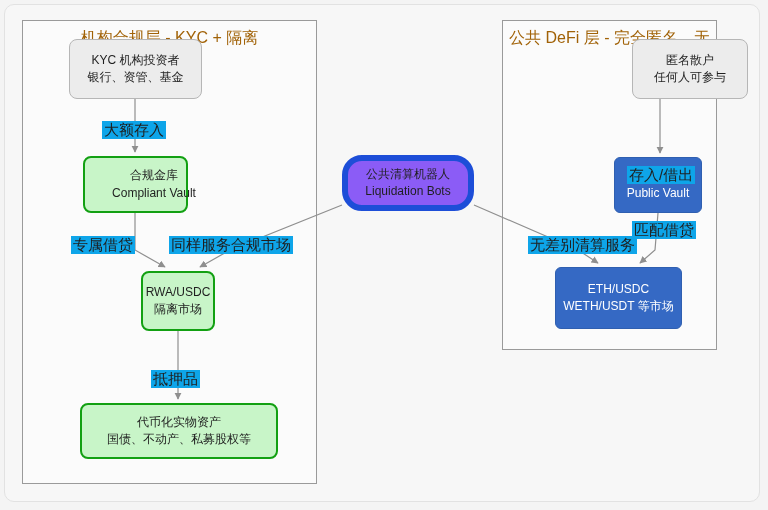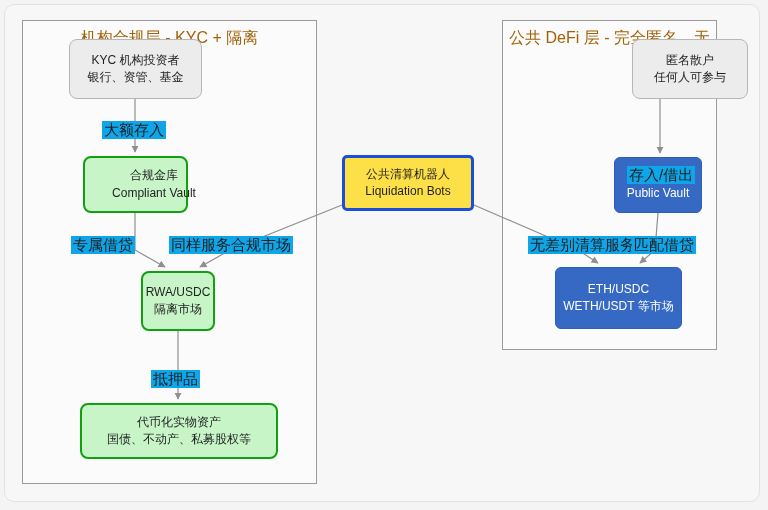--- a/index.html
+++ b/index.html
@@ -93,40 +93,40 @@
   }
 
   #n-kyc        { left: 69px;  top: 39px;  width: 133px; height: 60px; }
   #n-compliant  { left: 83px;  top: 156px; width: 105px; height: 57px; padding-left: 37px; }
   #n-rwa        { left: 141px; top: 271px; width: 74px;  height: 60px; }
   #n-rwa-assets { left: 80px;  top: 403px; width: 198px; height: 56px; }
   #n-retail     { left: 602px; top: 39px;  width: 116px; height: 60px; margin-left: 30px; }
   #n-pubvault   { left: 614px; top: 157px; width: 88px;  height: 56px; }
   #n-ethmkt     { left: 555px; top: 267px; width: 127px; height: 62px; }
   #n-bots       { left: 342px; top: 155px; width: 132px; height: 56px;
-                  background: #fde047; border: 3px solid #1d4ed8;
-                  border-radius: 5px; color: #1f1f1f; }
+                  background: #8b5cf6; border: 6px solid #1d4ed8;
+                  border-radius: 20px; color: #1f1f1f; }
 
   
   .edge-label {
     position: absolute;
     font-size: 15px;
     color: #1f1f1f;
     background: #0ea5e9;
     padding: 0 2px;
     white-space: nowrap;
     line-height: 1.2;
   }
   #el-deposit   { left: 102px; top: 121px; }
   #el-excl      { left: 71px;  top: 236px; }
   #el-same      { left: 169px; top: 236px; }
   #el-collat    { left: 151px; top: 370px; }
   #el-depbor    { left: 627px; top: 121px; margin-top: 45px; }
   #el-liqserv   { left: 528px; top: 236px; }
-  #el-matchbor  { left: 632px; top: 236px; }
+  #el-matchbor  { left: 632px; top: 221px; }
 
   svg#edges {
     position: absolute;
     left: 0; top: 0;
     width: 768px;
     height: 510px;
     pointer-events: none;
   }
   .edge-path {
     fill: none;

